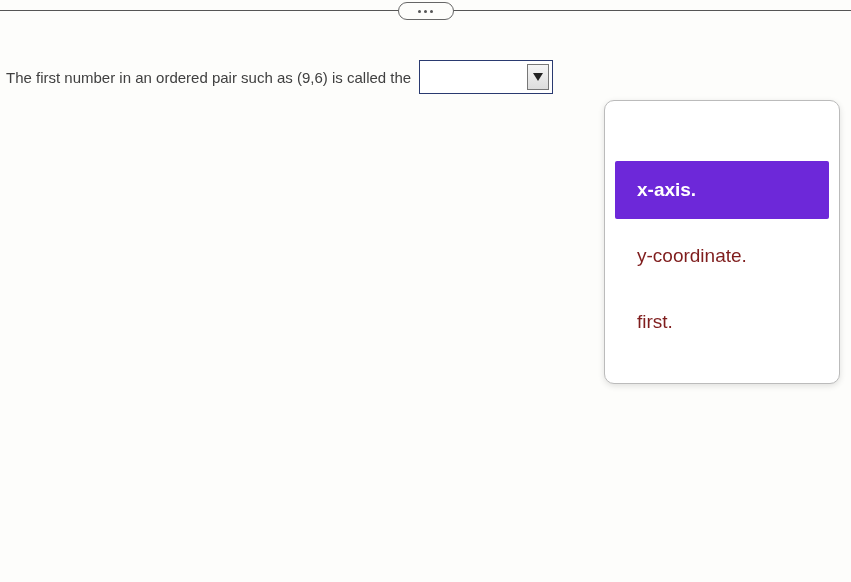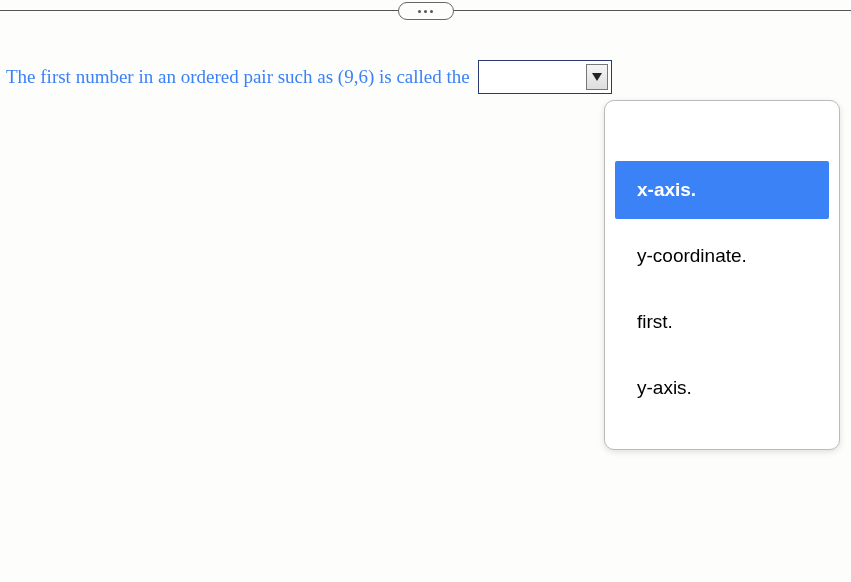--- a/index.html
+++ b/index.html
@@ -49,24 +49,23 @@
     }
     .question-row {
       position: absolute;
       top: 60px;
       left: 6px;
       display: flex;
       align-items: center;
       gap: 8px;
     }
     .question-text {
-      font-size: 19px;
-      color: #3b82f6;
+      font-size: 15px;
+      color: #404040;
       white-space: nowrap;
-      font-family: Liberation Serif, serif;
     }
     .select-box {
       width: 134px;
       height: 34px;
       border: 1px solid #2a3a70;
       background: #ffffff;
       position: relative;
       cursor: pointer;
     }
     .select-caret {
@@ -93,27 +92,27 @@
       width: 236px;
       background: #ffffff;
       border: 1px solid #bbb;
       border-radius: 10px;
       box-shadow: 0 2px 6px rgba(0,0,0,0.12);
       padding: 60px 10px 24px 10px;
     }
     .dropdown-option {
       padding: 18px 22px;
       font-size: 19px;
-      color: #000000;
+      color: #7f1d1d;
       cursor: pointer;
       border-radius: 2px;
       margin-bottom: 8px;
     }
     .dropdown-option.highlighted {
-      background: #3b82f6;
+      background: #6d28d9;
       color: #ffffff;
       font-weight: 600;
     }
   </style>
 </head>
 <body>
 
 <div class="top-line"></div>
 
 <div class="ellipsis-tab">
@@ -137,16 +136,13 @@
 <div class="dropdown-panel">
   <div class="dropdown-option highlighted">
     <span>x-axis.</span>
   </div>
   <div class="dropdown-option">
     <span>y-coordinate.</span>
   </div>
   <div class="dropdown-option">
     <span>first.</span>
   </div>
-  <div class="dropdown-option">
-    <span>y-axis.</span>
-  </div>
 </div>
 
 </body></html>

